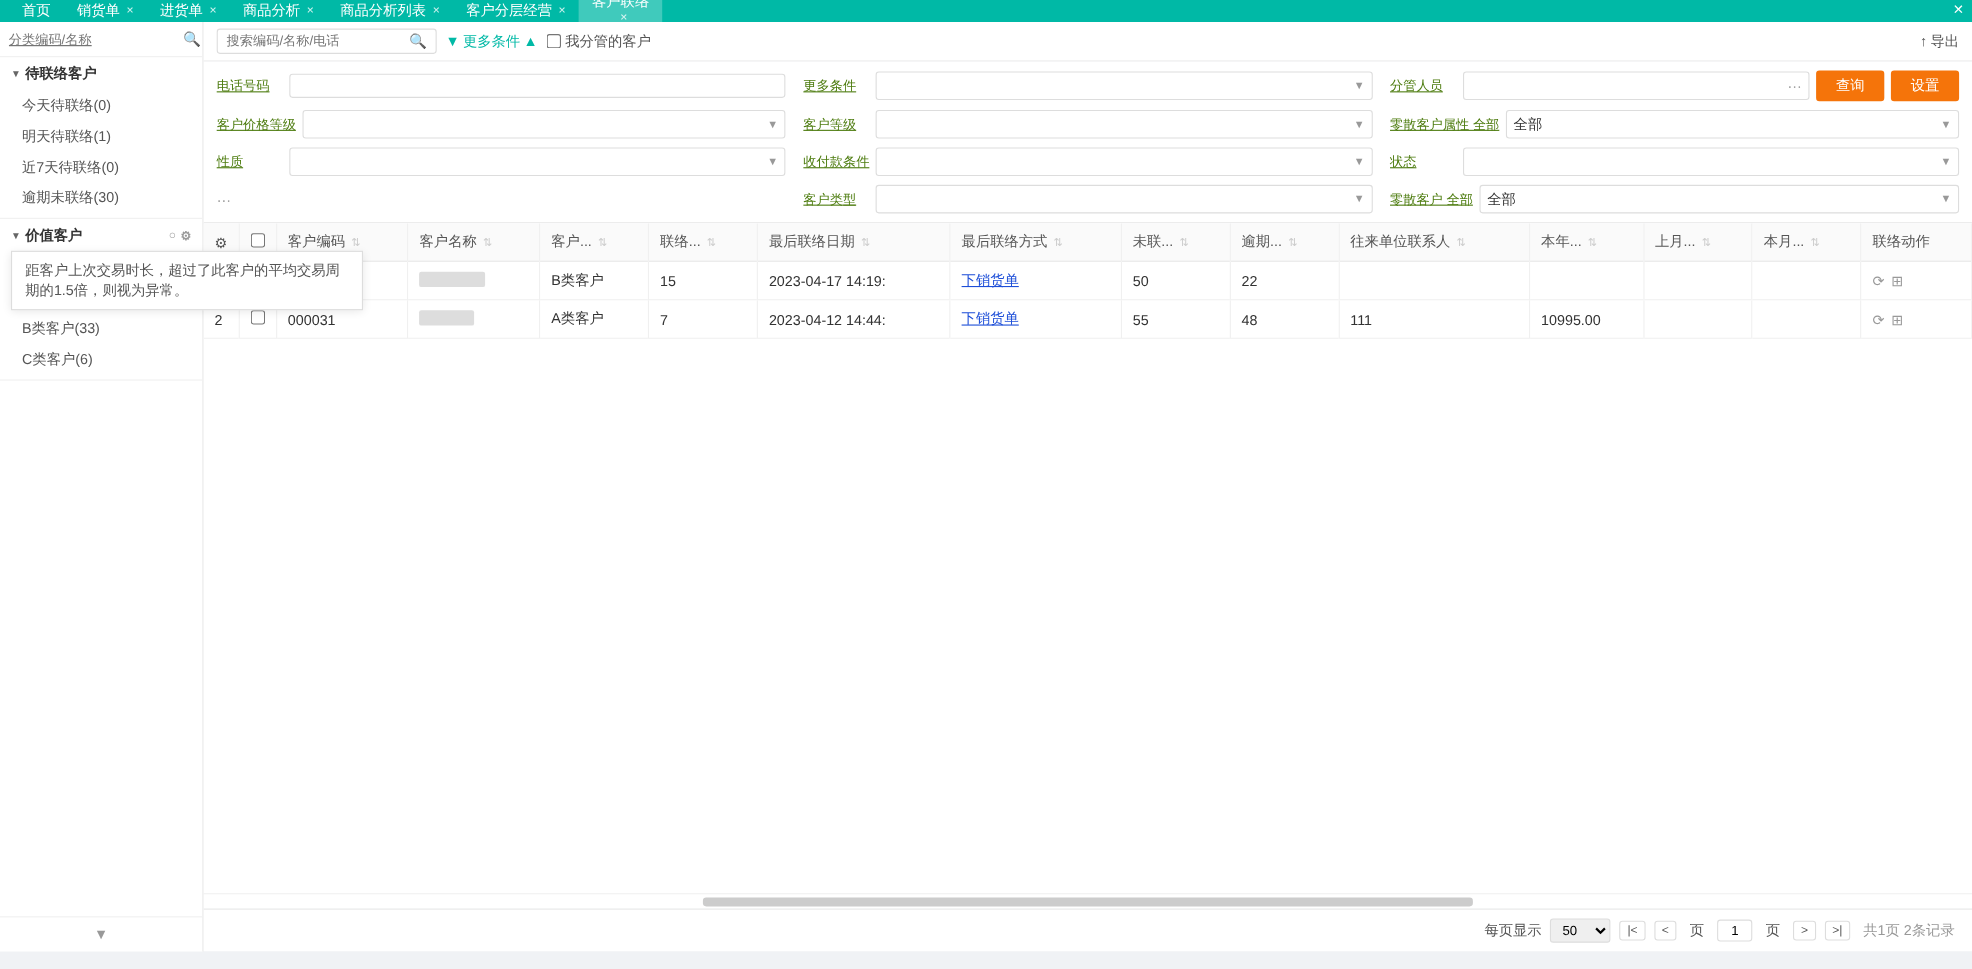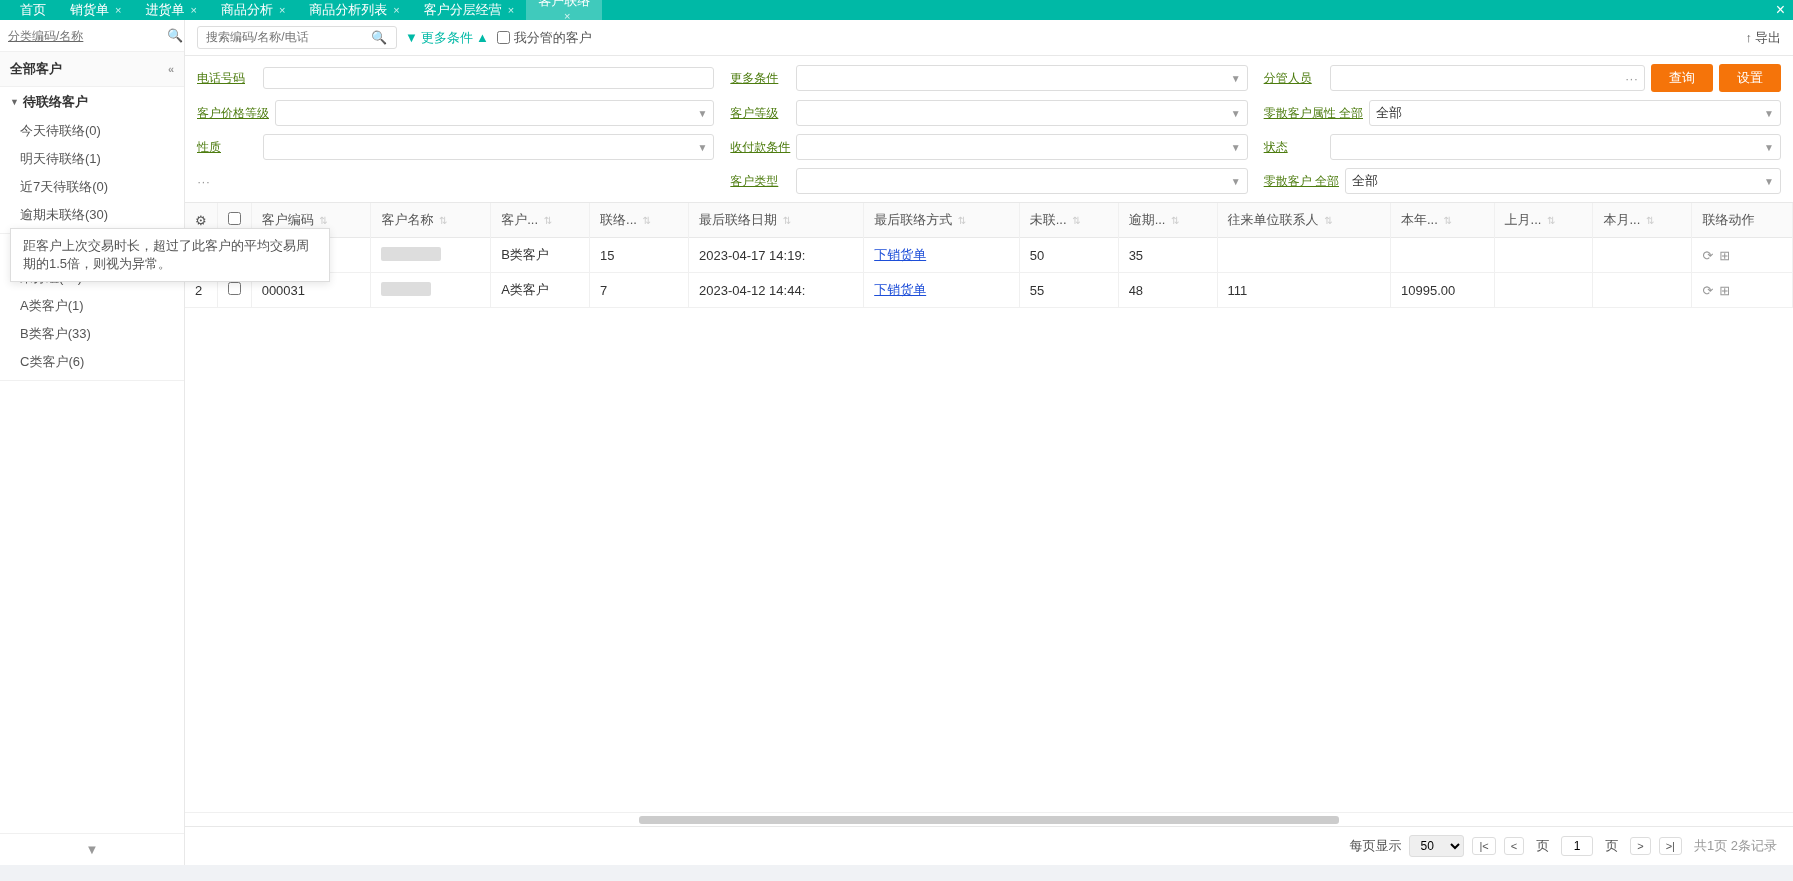--- a/index.html
+++ b/index.html
@@ -389,24 +389,20 @@
   <div class="nav-close-btn">×</div>
 </div>
 
 <div class="main-layout">
 
   <div class="sidebar">
     <div class="sidebar-search">
       <input type="text" placeholder="分类编码/名称" style="">
       <span class="search-icon">🔍</span>
     </div>
-    <div class="sidebar-section-header">
-      <span>全部客户</span>
-      <span class="collapse-icon">«</span>
-    </div>
 
     <div class="sidebar-group-section">
       <div class="sidebar-group-title">
         <span class="tri">▼</span>
         <span>待联络客户</span>
       </div>
       <div class="sidebar-item">
         <span>今天待联络(0)</span>
       </div>
       <div class="sidebar-item">
@@ -655,21 +651,21 @@
             <td>
               <span>2023-04-17 14:19:</span>
             </td>
             <td>
               <span class="link-text">下销货单</span>
             </td>
             <td>
               <span>50</span>
             </td>
             <td>
-              <span>35</span>
+              <span>22</span>
             </td>
             <td>
               <span></span>
             </td>
             <td>
               <span></span>
             </td>
             <td>
               <span></span>
             </td>

